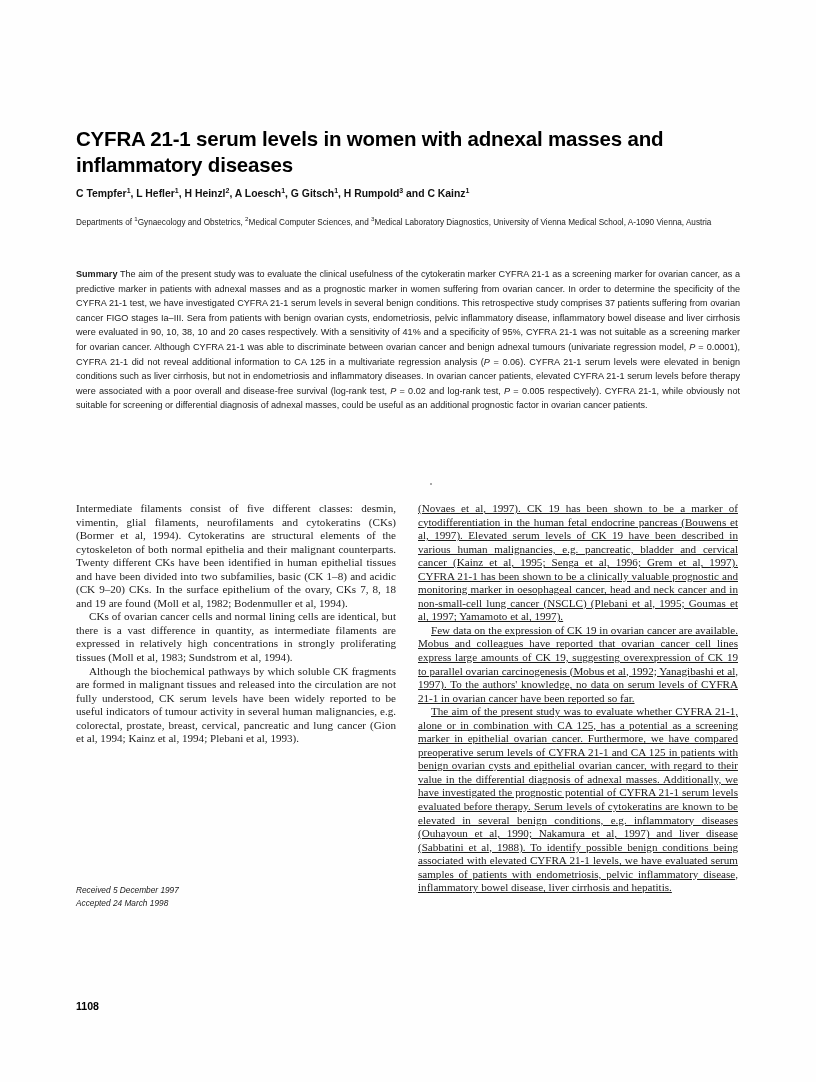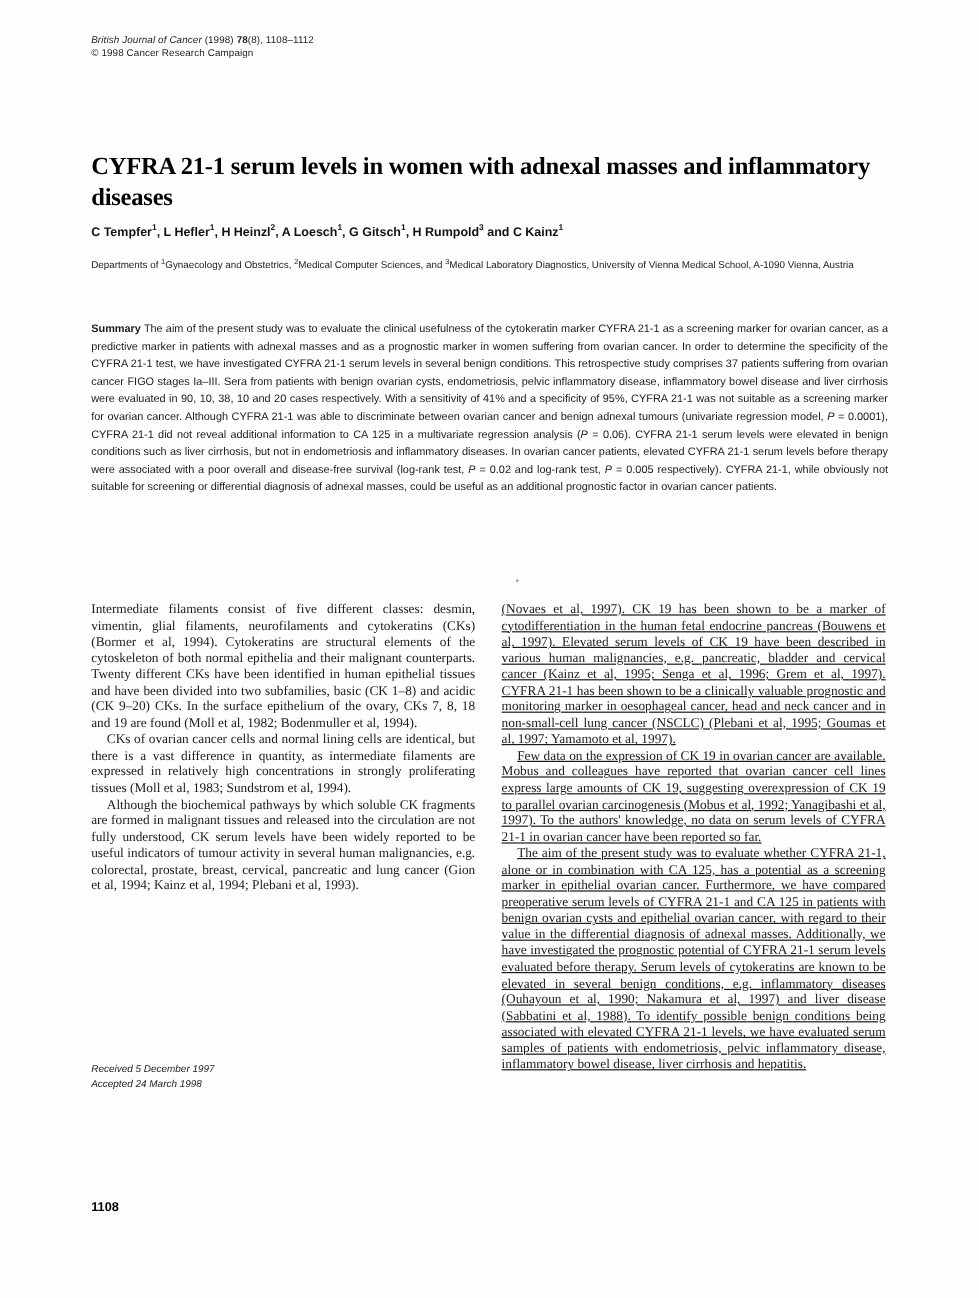--- a/index.html
+++ b/index.html
@@ -40,21 +40,21 @@
   .runhead .cite .vol { font-style: normal; font-weight: bold; }
   .runhead .cite .plain { font-style: normal; }
   .runhead .copy { font-style: normal; }
 
   
   .title {
     position: absolute;
     left: 76px;
     top: 112px;
     width: 660px;
-    font-family: Liberation Serif, serif;
+    font-family: Liberation Sans, sans-serif;
     font-weight: bold;
     font-size: 20.5px;
     line-height: 26px;
     letter-spacing: -0.2px;
     color: #000;
   }
 
   
   .authors {
     position: absolute;
@@ -161,26 +161,20 @@
     height: 2px;
     background: #8d8d8d;
     border-radius: 50%;
   }
 </style>
 </head>
 <body>
 
 <div class="page">
 
-  <div class="runhead">
-    <div class="cite">
-      <span>British Journal of Cancer</span><span class="plain"> (1998) </span><span class="vol">78</span><span class="plain">(8), 1108–1112</span>
-    </div>
-    <div class="copy">© 1998 Cancer Research Campaign</div>
-  </div>
 
   <h1 class="title">CYFRA 21-1 serum levels in women with adnexal masses and inflammatory diseases</h1>
 
   <div class="authors">C Tempfer<sup>1</sup>, L Hefler<sup>1</sup>, H Heinzl<sup>2</sup>, A Loesch<sup>1</sup>, G Gitsch<sup>1</sup>, H Rumpold<sup>3</sup> and C Kainz<sup>1</sup></div>
 
   <div class="affil">Departments of <sup>1</sup>Gynaecology and Obstetrics, <sup>2</sup>Medical Computer Sciences, and <sup>3</sup>Medical Laboratory Diagnostics, University of Vienna Medical School, A-1090 Vienna, Austria</div>
 
   <div class="summary">
     <b>Summary</b><span> The aim of the present study was to evaluate the clinical usefulness of the cytokeratin marker CYFRA 21-1 as a screening marker for ovarian cancer, as a predictive marker in patients with adnexal masses and as a prognostic marker in women suffering from ovarian cancer. In order to determine the specificity of the CYFRA 21-1 test, we have investigated CYFRA 21-1 serum levels in several benign conditions. This retrospective study comprises 37 patients suffering from ovarian cancer FIGO stages Ia–III. Sera from patients with benign ovarian cysts, endometriosis, pelvic inflammatory disease, inflammatory bowel disease and liver cirrhosis were evaluated in 90, 10, 38, 10 and 20 cases respectively. With a sensitivity of 41% and a specificity of 95%, CYFRA 21-1 was not suitable as a screening marker for ovarian cancer. Although CYFRA 21-1 was able to discriminate between ovarian cancer and benign adnexal tumours (univariate regression model, <i>P</i> = 0.0001), CYFRA 21-1 did not reveal additional information to CA 125 in a multivariate regression analysis (<i>P</i> = 0.06). CYFRA 21-1 serum levels were elevated in benign conditions such as liver cirrhosis, but not in endometriosis and inflammatory diseases. In ovarian cancer patients, elevated CYFRA 21-1 serum levels before therapy were associated with a poor overall and disease-free survival (log-rank test, <i>P</i> = 0.02 and log-rank test, <i>P</i> = 0.005 respectively). CYFRA 21-1, while obviously not suitable for screening or differential diagnosis of adnexal masses, could be useful as an additional prognostic factor in ovarian cancer patients.</span>
   </div>

